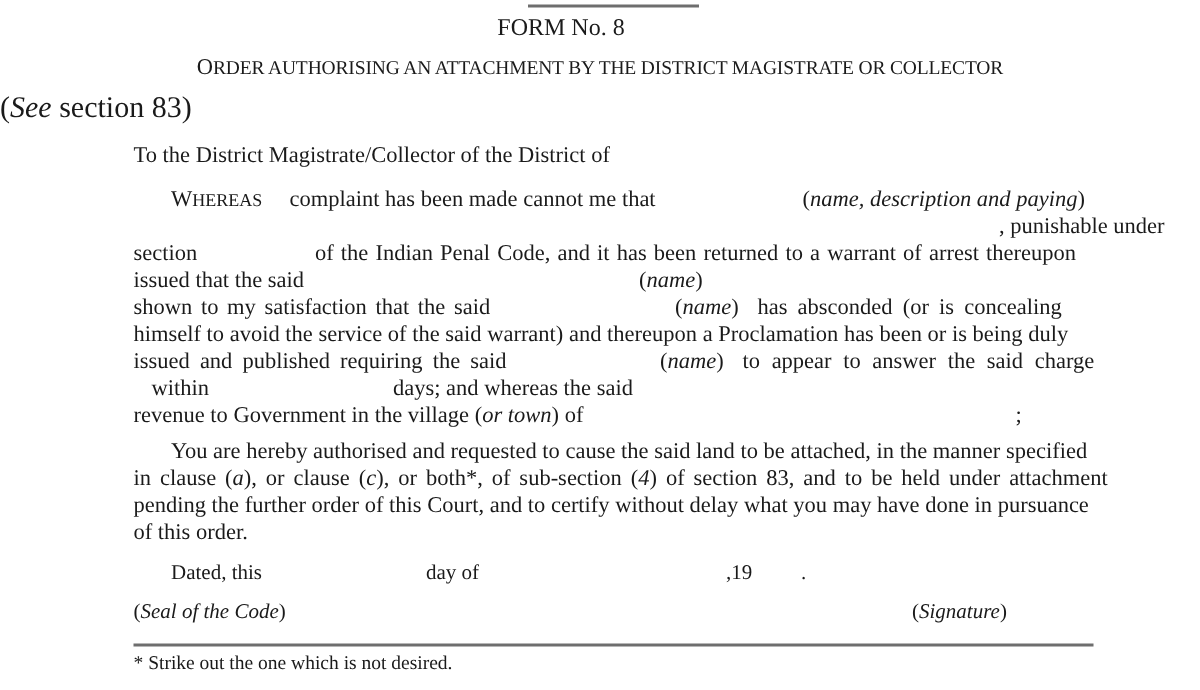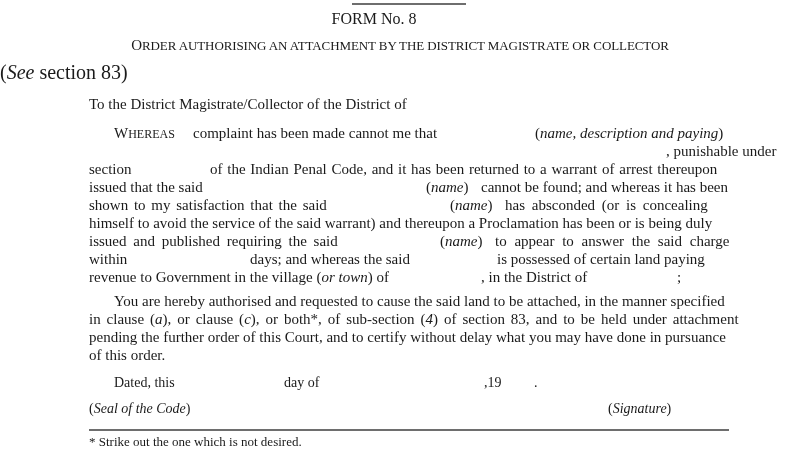--- a/index.html
+++ b/index.html
@@ -46,48 +46,45 @@
 </div>
 
 <div class="line" style="top:161px;">
   <span style="left:0;">section</span>
   <span style="left:121px; word-spacing:1px;">of the Indian Penal Code, and it has been returned to a warrant of arrest thereupon</span>
 </div>
 
 <div class="line" style="top:179px;">
   <span style="left:0;">issued that the said</span>
   <span style="left:337px;">(<i>name</i>)</span>
-  <span style="left:392px;">cannot be found; and whereas it has been</span>
 </div>
 
 <div class="line" style="top:197px;">
   <span style="left:0; word-spacing:2px;">shown to my satisfaction that the said</span>
   <span style="left:361px;">(<i>name</i>)</span>
   <span style="left:416px; word-spacing:3px;">has absconded (or is concealing</span>
 </div>
 
 <div class="line" style="top:215px;">
   <span style="left:0;">himself to avoid the service of the said warrant) and thereupon a Proclamation has been or is being duly</span>
 </div>
 
 <div class="line" style="top:233px;">
   <span style="left:0; word-spacing:3px;">issued and published requiring the said</span>
   <span style="left:351px;">(<i>name</i>)</span>
   <span style="left:406px; word-spacing:4px;">to appear to answer the said charge</span>
 </div>
 
-<div class="line" style="top:251px;">
+<div class="line" style="top:251px;margin-left:12px;">
   <span style="left:0;">within</span>
   <span style="left:161px;">days; and whereas the said</span>
-  <span style="left:408px;">is possessed of certain land paying</span>
 </div>
 
 <div class="line" style="top:269px;">
   <span style="left:0;"><span style="position:static">revenue to Government in the village (</span><i style="position:static">or town</i><span style="position:static">) of</span></span>
-  <span style="left:392px;">, in the District of</span>
   <span style="left:588px;">;</span>
 </div>
 
 <div class="line" style="top:293px;">
   <span style="left:25px;">You are hereby authorised and requested to cause the said land to be attached, in the manner specified</span>
 </div>
 
 <div class="line" style="top:311px;text-align:right;">
   <span style="left:0; word-spacing:2.2px;"><span style="position:static">in clause (</span><i style="position:static">a</i><span style="position:static">), or clause (</span><i style="position:static">c</i><span style="position:static">), or both*, of sub-section (</span><i style="position:static">4</i><span style="position:static">) of section 83, and to be held under attachment</span></span>
 </div>

